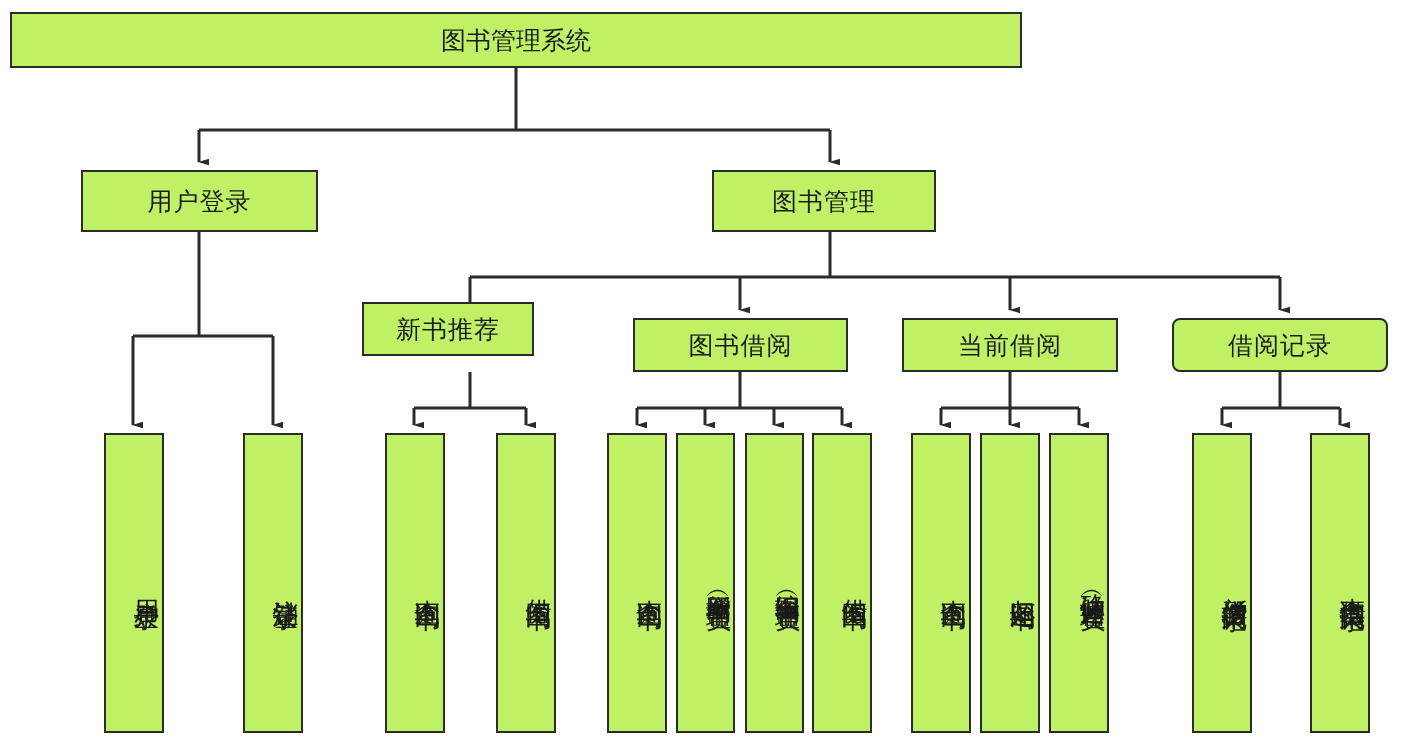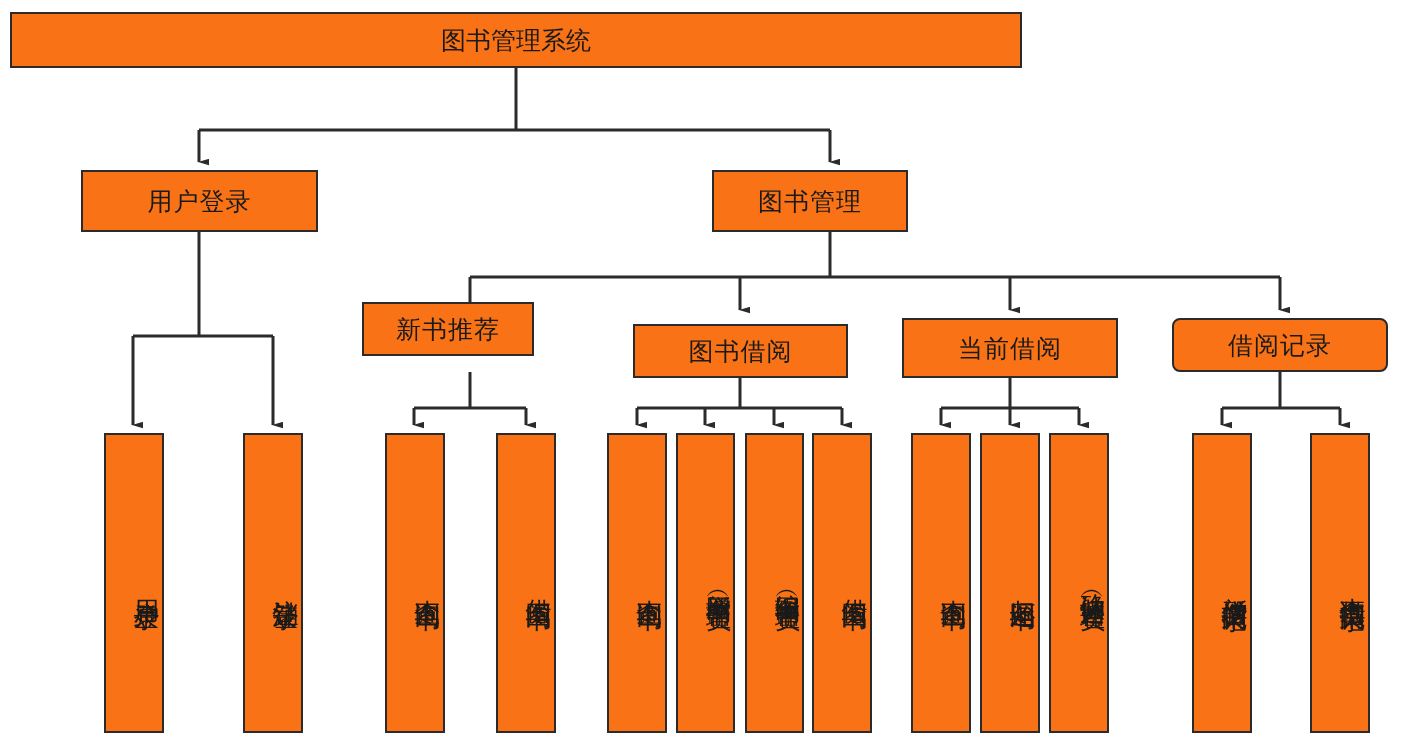--- a/index.html
+++ b/index.html
@@ -6,21 +6,21 @@
   body{
     width:1405px;height:747px;background:#ffffff;
     font-family:"Liberation Sans","DejaVu Sans",sans-serif;
     overflow:hidden;position:relative;
   }
   #diagram{position:absolute;left:0;top:0;width:1405px;height:747px;}
   svg.edges{position:absolute;left:0;top:0;width:1405px;height:747px;pointer-events:none;}
 
   .node{
     position:absolute;box-sizing:border-box;
-    border:2.5px solid #2b2b2b;background:#f97316;
+    border:2.5px solid #2b2b2b;background:#bef264;
     display:flex;align-items:center;justify-content:center;
     color:#1a1a1a;
   }
   .node.horiz{font-size:25px;letter-spacing:1px;}
   .node.root{font-size:25px;}
   .node.vert{
     writing-mode:vertical-rl;text-orientation:upright;
     font-size:26px;line-height:1.18;letter-spacing:2px;
     padding:12px 0;align-items:flex-start;justify-content:center;
   }
@@ -86,25 +86,25 @@
       <path d="M1280,372 L1280,408"></path>
       <path d="M1222,408 L1340,408"></path>
       <path d="M1222,408 L1222,425" marker-end="url(#arw)"></path>
       <path d="M1340,408 L1340,425" marker-end="url(#arw)"></path>
     </g>
   </svg>
 
   <div class="node root" style="left:10px;top:12px;width:1012px;height:56px;">图书管理系统</div>
 
   <div class="node horiz" style="left:81px;top:170px;width:237px;height:62px;">用户登录</div>
-  <div class="node horiz" style="left:712px;top:170px;width:196px;height:62px;">图书管理</div>
+  <div class="node horiz" style="left:712px;top:170px;width:224px;height:62px;">图书管理</div>
 
   <div class="node horiz" style="left:362px;top:302px;width:172px;height:54px;">新书推荐</div>
-  <div class="node horiz" style="left:633px;top:318px;width:215px;height:54px;margin-top:6px;">图书借阅</div>
-  <div class="node horiz" style="left:902px;top:318px;width:216px;height:60px;">当前借阅</div>
+  <div class="node horiz" style="left:633px;top:318px;width:215px;height:54px;">图书借阅</div>
+  <div class="node horiz" style="left:902px;top:318px;width:216px;height:54px;">当前借阅</div>
   <div class="node horiz" style="left:1172px;top:318px;width:216px;height:54px;border-radius:8px;">借阅记录</div>
 
   <div class="node vert" style="left:104px;top:433px;width:60px;height:300px;">用户登录</div>
   <div class="node vert" style="left:243px;top:433px;width:60px;height:300px;">注销登录</div>
 
   <div class="node vert" style="left:385px;top:433px;width:60px;height:300px;">查询图书</div>
   <div class="node vert" style="left:496px;top:433px;width:60px;height:300px;">借阅图书</div>
 
   <div class="node vert" style="left:607px;top:433px;width:60px;height:300px;">查询图书</div>
   <div class="node vert tall" style="left:676px;top:433px;width:59px;height:300px;">新增图书（管理员）</div>

